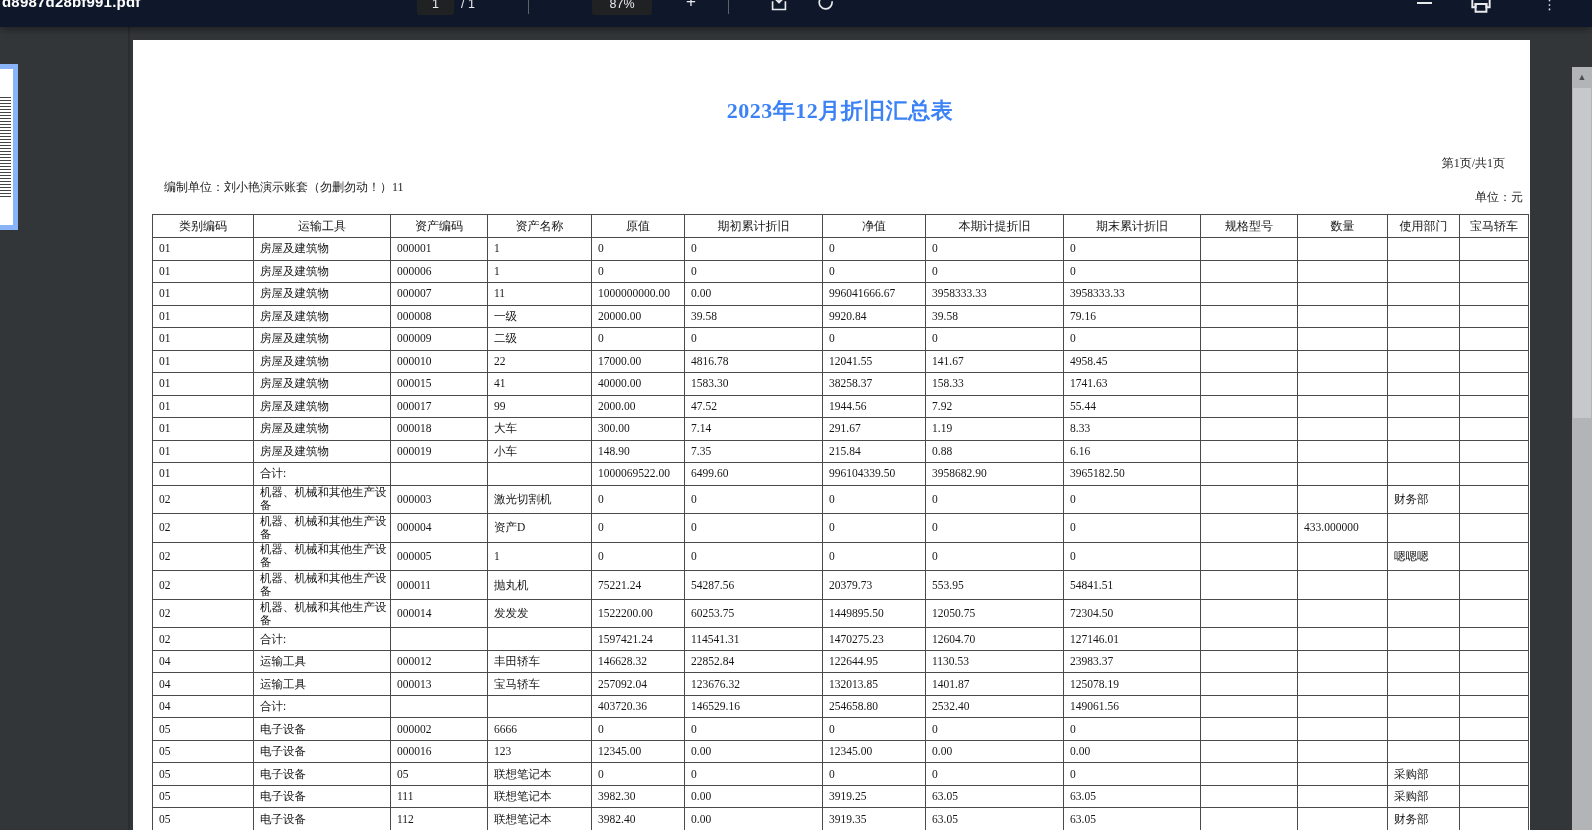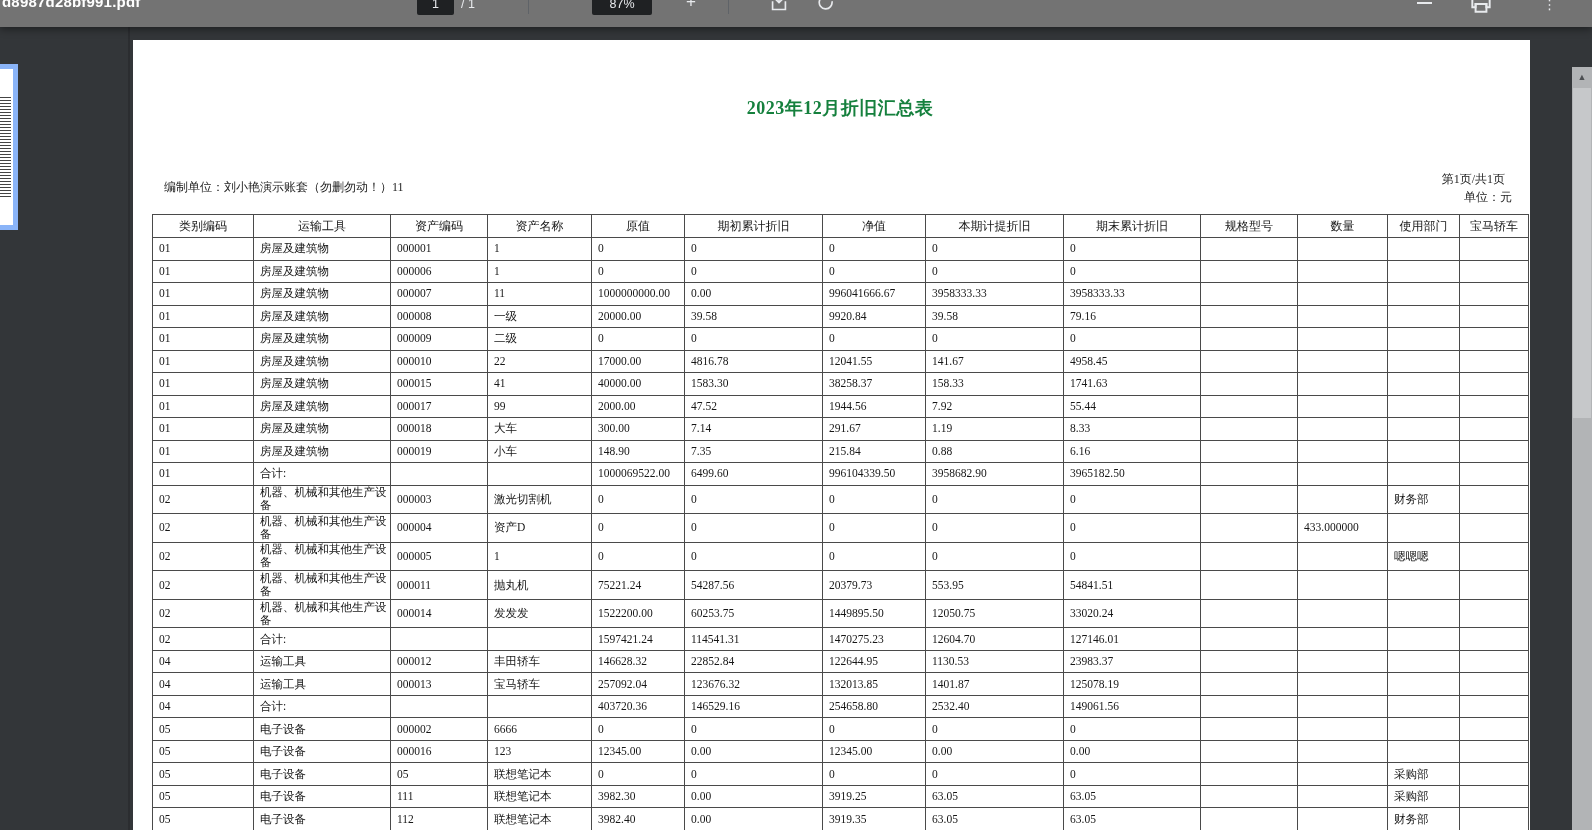--- a/index.html
+++ b/index.html
@@ -1,21 +1,21 @@
 <!DOCTYPE html>
 <html><head>
 <meta charset="utf-8">
 <style>
   * { margin:0; padding:0; box-sizing:border-box; }
   html,body { width:1592px; height:830px; overflow:hidden; background:#333639;
               font-family:"Liberation Sans", sans-serif; }
 
   
   .toolbar { position:absolute; left:0; top:0; width:1592px; height:27px;
-             background:#737373; z-index:30; overflow:hidden;
+             background:#0f172a; z-index:30; overflow:hidden;
              box-shadow:0 2px 8px rgba(0,0,0,.45); }
   .toolbar .filename { position:absolute; left:2px; top:-7px; color:#fff;
              font-size:15px; font-weight:700; letter-spacing:.2px; }
   .tb-box { position:absolute; top:-6px; height:21px; background:#1f2123;
             border-radius:2px; color:#e8eaed; font-size:12.5px; text-align:center;
             line-height:21px; }
   .page-box { left:417px; width:37px; }
   .zoom-box { left:592px; width:60px; }
   .tb-text { position:absolute; top:-6px; color:#e8eaed; font-size:12.5px; line-height:21px; }
   .tb-divider { position:absolute; top:0; width:1px; height:14px; background:#5f6368; }
@@ -33,25 +33,25 @@
   .thumb-lines { position:absolute; left:2px; right:2px; top:28px; height:100px;
                background:repeating-linear-gradient(to bottom,#444 0px,#444 1px,#fff 1px,#fff 3px); }
 
   
   .canvas { position:absolute; left:132px; top:27px; right:0; bottom:0;
             background:#333639; }
   .page { position:absolute; left:1px; top:13px; width:1397px; height:1200px;
           background:#ffffff; font-family:"Liberation Serif","DejaVu Serif",serif; }
 
   .doc-title { position:absolute; left:19px; top:56px; width:1376px; text-align:center;
-               font-size:18px; font-weight:700; color:#15803d; letter-spacing:.5px; }
+               font-size:22px; font-weight:700; color:#3b82f6; letter-spacing:.5px; }
   .doc-meta  { position:absolute; font-size:12px; color:#1d1d1d; }
   .meta-prepared { left:19px;  top:139px;margin-left:12px; }
-  .meta-pageinfo { right:25px; top:131px; }
-  .meta-unit     { right:18px;  top:149px; }
+  .meta-pageinfo { right:25px; top:115px; }
+  .meta-unit     { right:7px;  top:149px; }
 
   
   table.deptable { position:absolute; left:19px; top:174px; width:1376px;
                    border-collapse:collapse; table-layout:fixed; }
   .deptable th, .deptable td { border:1px solid #4a4a4a; color:#161616;
                    font-family:"Liberation Serif","DejaVu Serif",serif;
                    overflow:hidden; }
   .deptable th { height:23px; font-size:12px; font-weight:400; text-align:center;
                  padding:0 0; }
   .deptable td { height:22.5px; font-size:11.5px; text-align:left;
@@ -379,21 +379,21 @@
           </tr>
           <tr class="tall">
             <td>02</td>
             <td>机器、机械和其他生产设备</td>
             <td>000014</td>
             <td>发发发</td>
             <td>1522200.00</td>
             <td>60253.75</td>
             <td>1449895.50</td>
             <td>12050.75</td>
-            <td>33020.24</td>
+            <td>72304.50</td>
             <td></td>
             <td></td>
             <td></td>
             <td></td>
           </tr>
           <tr>
             <td>02</td>
             <td>合计:</td>
             <td></td>
             <td></td>

